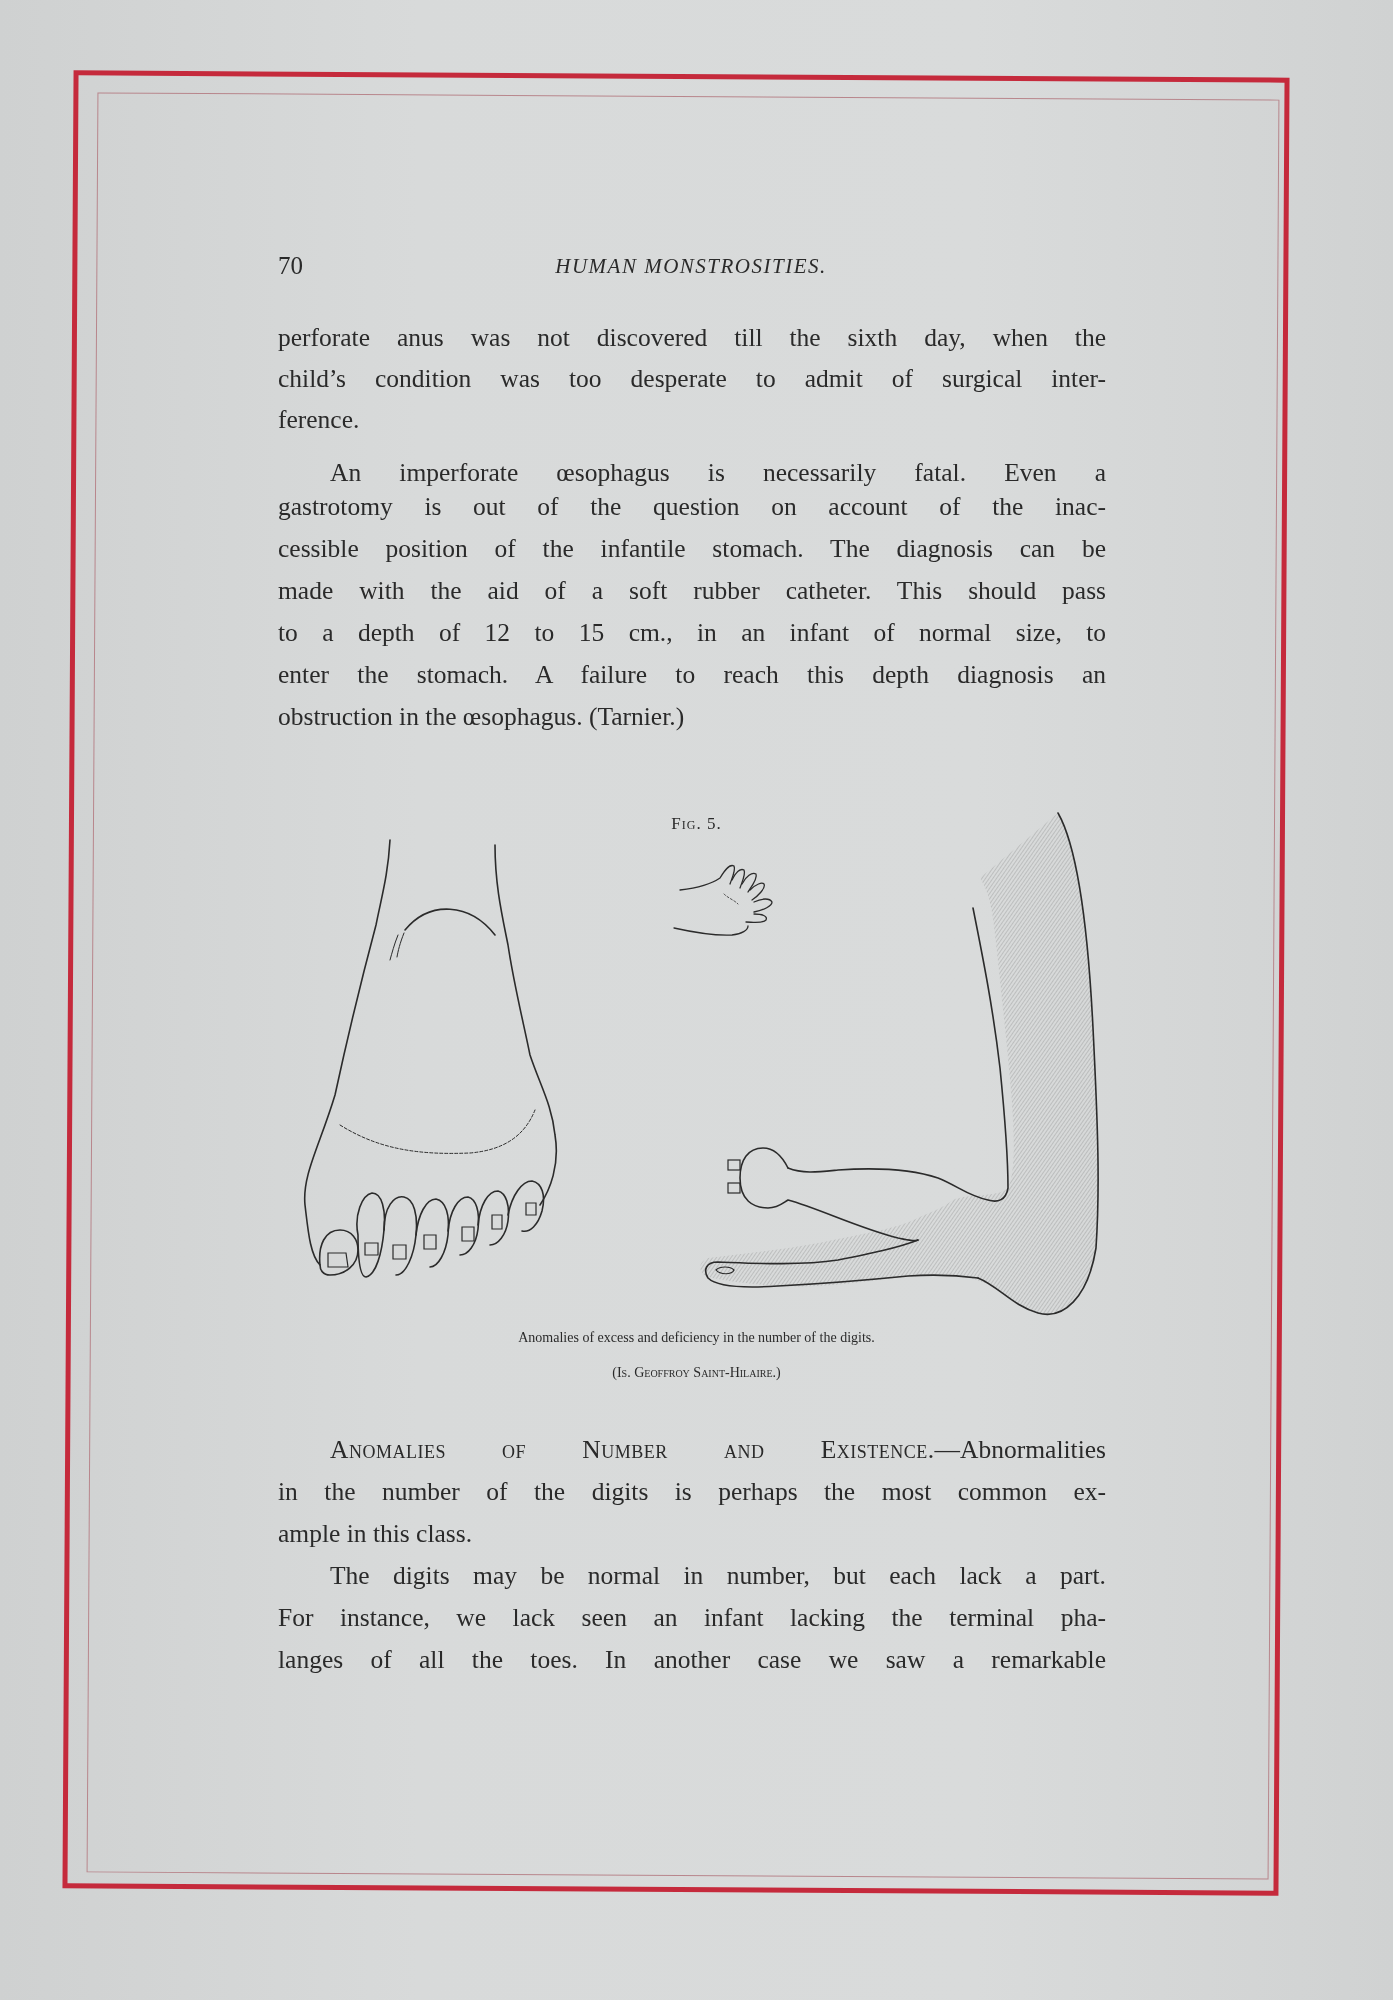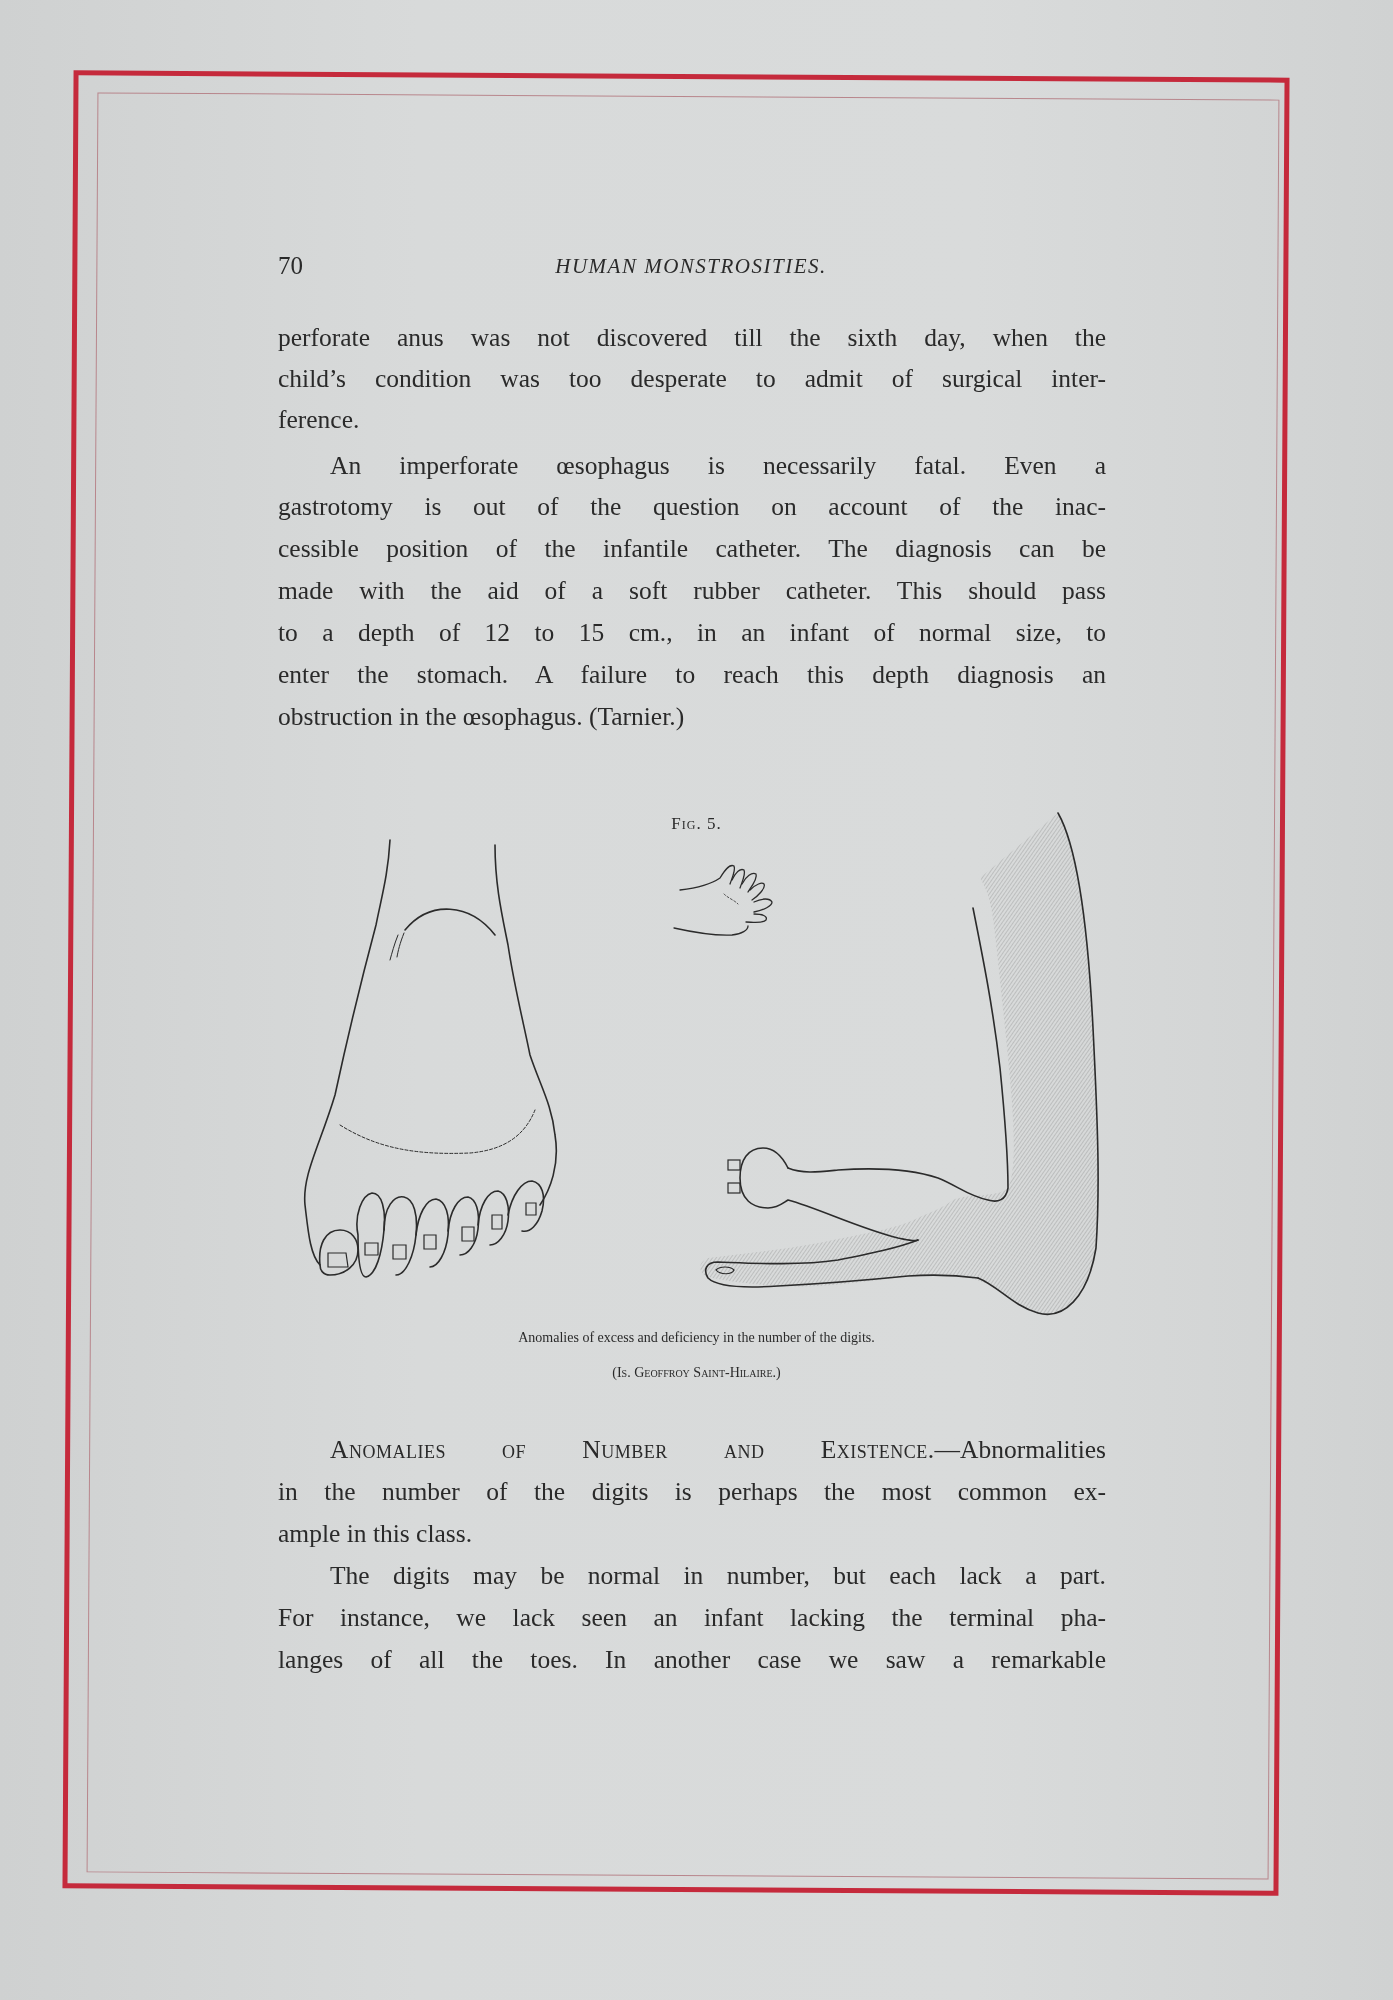--- a/index.html
+++ b/index.html
@@ -53,23 +53,23 @@
     <span class="running-title">HUMAN MONSTROSITIES.</span>
   </div>
 
   <div class="text-block" style="top:320px;">
     <div class="line" style="top:0px;">perforate anus was not discovered till the sixth day, when the</div>
     <div class="line" style="top:41px;">child’s condition was too desperate to admit of surgical inter-</div>
     <div class="line last" style="top:82px;">ference.</div>
   </div>
 
   <div class="text-block" style="top:447px;">
-    <div class="line indent" style="top:1px;">An imperforate œsophagus is necessarily fatal. Even a</div>
+    <div class="line indent" style="top:8px;">An imperforate œsophagus is necessarily fatal. Even a</div>
     <div class="line" style="top:42px;">gastrotomy is out of the question on account of the inac-</div>
-    <div class="line" style="top:84px;">cessible position of the infantile catheter. The diagnosis can be</div>
+    <div class="line" style="top:84px;">cessible position of the infantile stomach. The diagnosis can be</div>
     <div class="line" style="top:126px;">made with the aid of a soft rubber catheter. This should pass</div>
     <div class="line" style="top:168px;">to a depth of 12 to 15 cm., in an infant of normal size, to</div>
     <div class="line" style="top:210px;">enter the stomach. A failure to reach this depth diagnosis an</div>
     <div class="line last" style="top:252px;">obstruction in the œsophagus. (Tarnier.)</div>
   </div>
 
   <div class="fig-label"><span class="sc">Fig. 5.</span></div>
 
   <svg style="left:290px; top:835px;" width="280" height="450" viewBox="0 0 280 450" fill="none" stroke="#2b2b2b" stroke-width="1.6" stroke-linecap="round">
     <path d="M100 5 C98 40 92 60 86 90 C70 150 58 200 45 260 C30 310 12 340 15 370 C18 395 20 420 30 430"></path>

